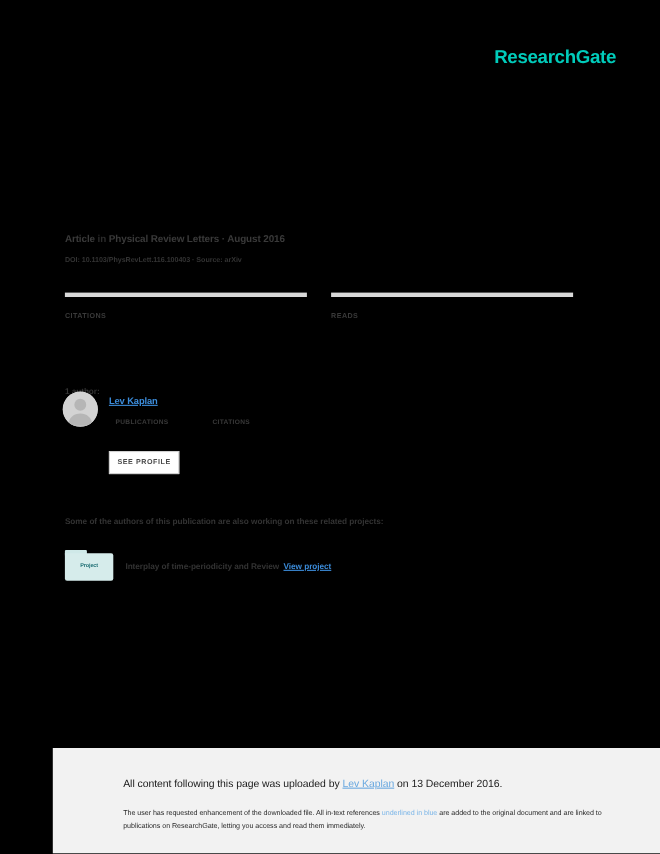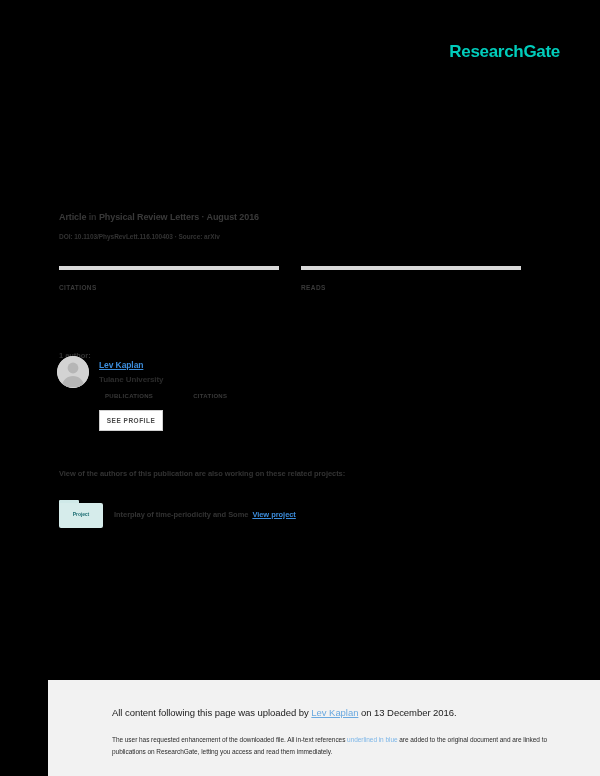--- a/index.html
+++ b/index.html
@@ -325,46 +325,45 @@
   <div class="author-card">
     <div class="avatar">
       <svg width="32" height="32" viewBox="0 0 32 32" aria-hidden="true">
         <circle cx="16" cy="16" r="16" fill="#d3d3d3"></circle>
         <circle cx="16" cy="12" r="5.4" fill="#b6b6b6"></circle>
         <path d="M4.6 31 C5.6 23.4 10.4 20 16 20 C21.6 20 26.4 23.4 27.4 31 Z" fill="#b6b6b6"></path>
       </svg>
     </div>
     <div class="author-info">
       <a class="author-name" href="#">Lev Kaplan</a>
-      <div class="author-affil">Tulane University</div>
       <div class="author-stats">
         <div>
           <div class="a-stat-value"></div>
           <div class="a-stat-label">PUBLICATIONS</div>
         </div>
         <div>
           <div class="a-stat-value"></div>
           <div class="a-stat-label">CITATIONS</div>
         </div>
       </div>
     </div>
   </div>
 
   <div class="see-profile">SEE PROFILE</div>
 
-  <div class="projects-head">View of the authors of this publication are also working on these related projects:</div>
+  <div class="projects-head">Some of the authors of this publication are also working on these related projects:</div>
 
   <div class="project-row">
     <div class="project-icon">
       <div class="folder-tab"></div>
       <div class="folder-body"></div>
       <div class="folder-text">Project</div>
     </div>
     <div class="project-title">
-      <span>Interplay of time-periodicity and Some</span><a class="view-project" href="#">View project</a>
+      <span>Interplay of time-periodicity and Review</span><a class="view-project" href="#">View project</a>
     </div>
   </div>
 
   <div class="footer">
     <div class="footer-main">
       <span>All content following this page was uploaded by </span><a class="link" href="#">Lev Kaplan</a><span> on 13 December 2016.</span>
     </div>
     <div class="footer-note">
       <span>The user has requested enhancement of the downloaded file. All in-text references </span><span class="link-blue">underlined in blue</span><span> are added to the original document and are linked to publications on ResearchGate, letting you access and read them immediately.</span>
     </div>

